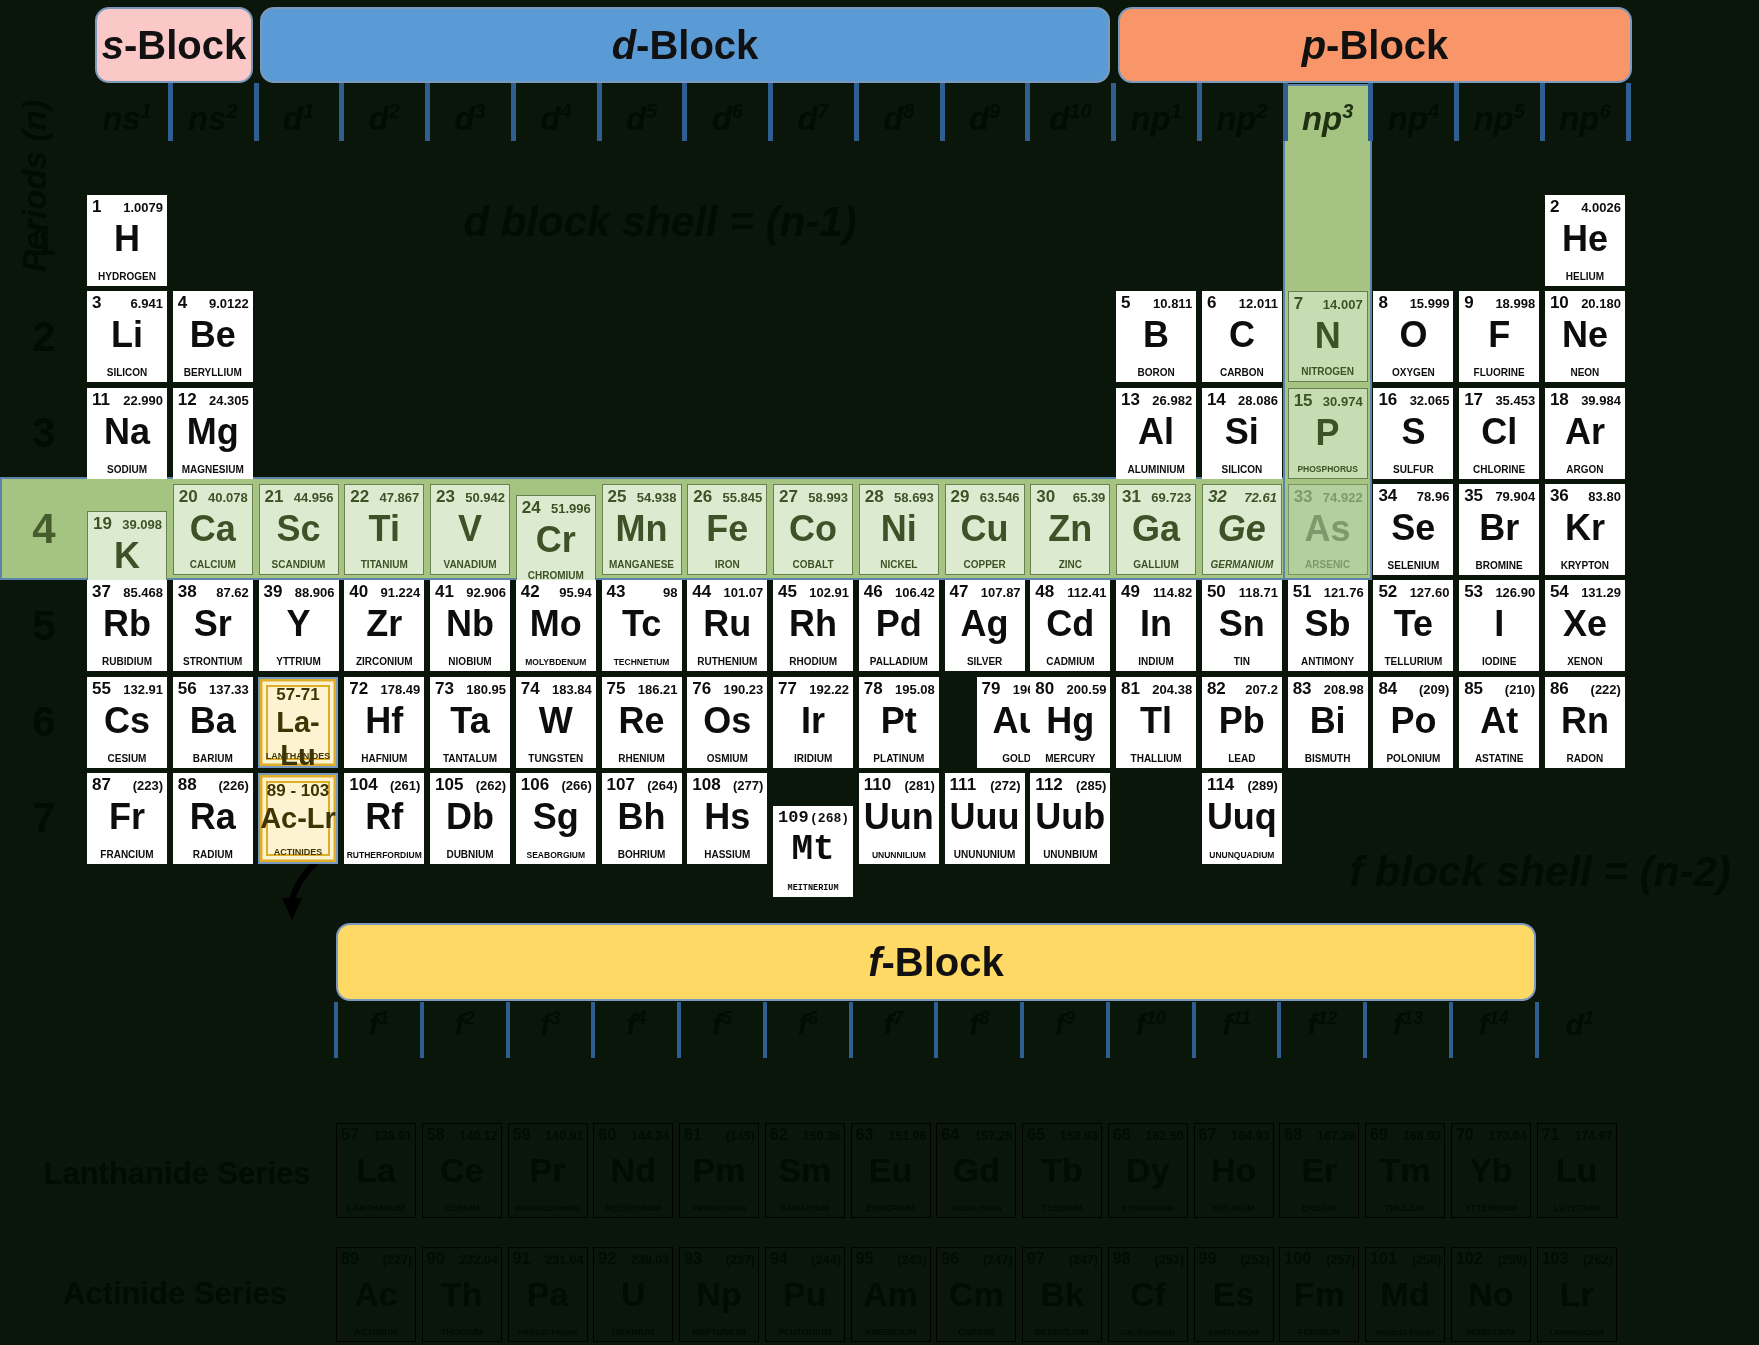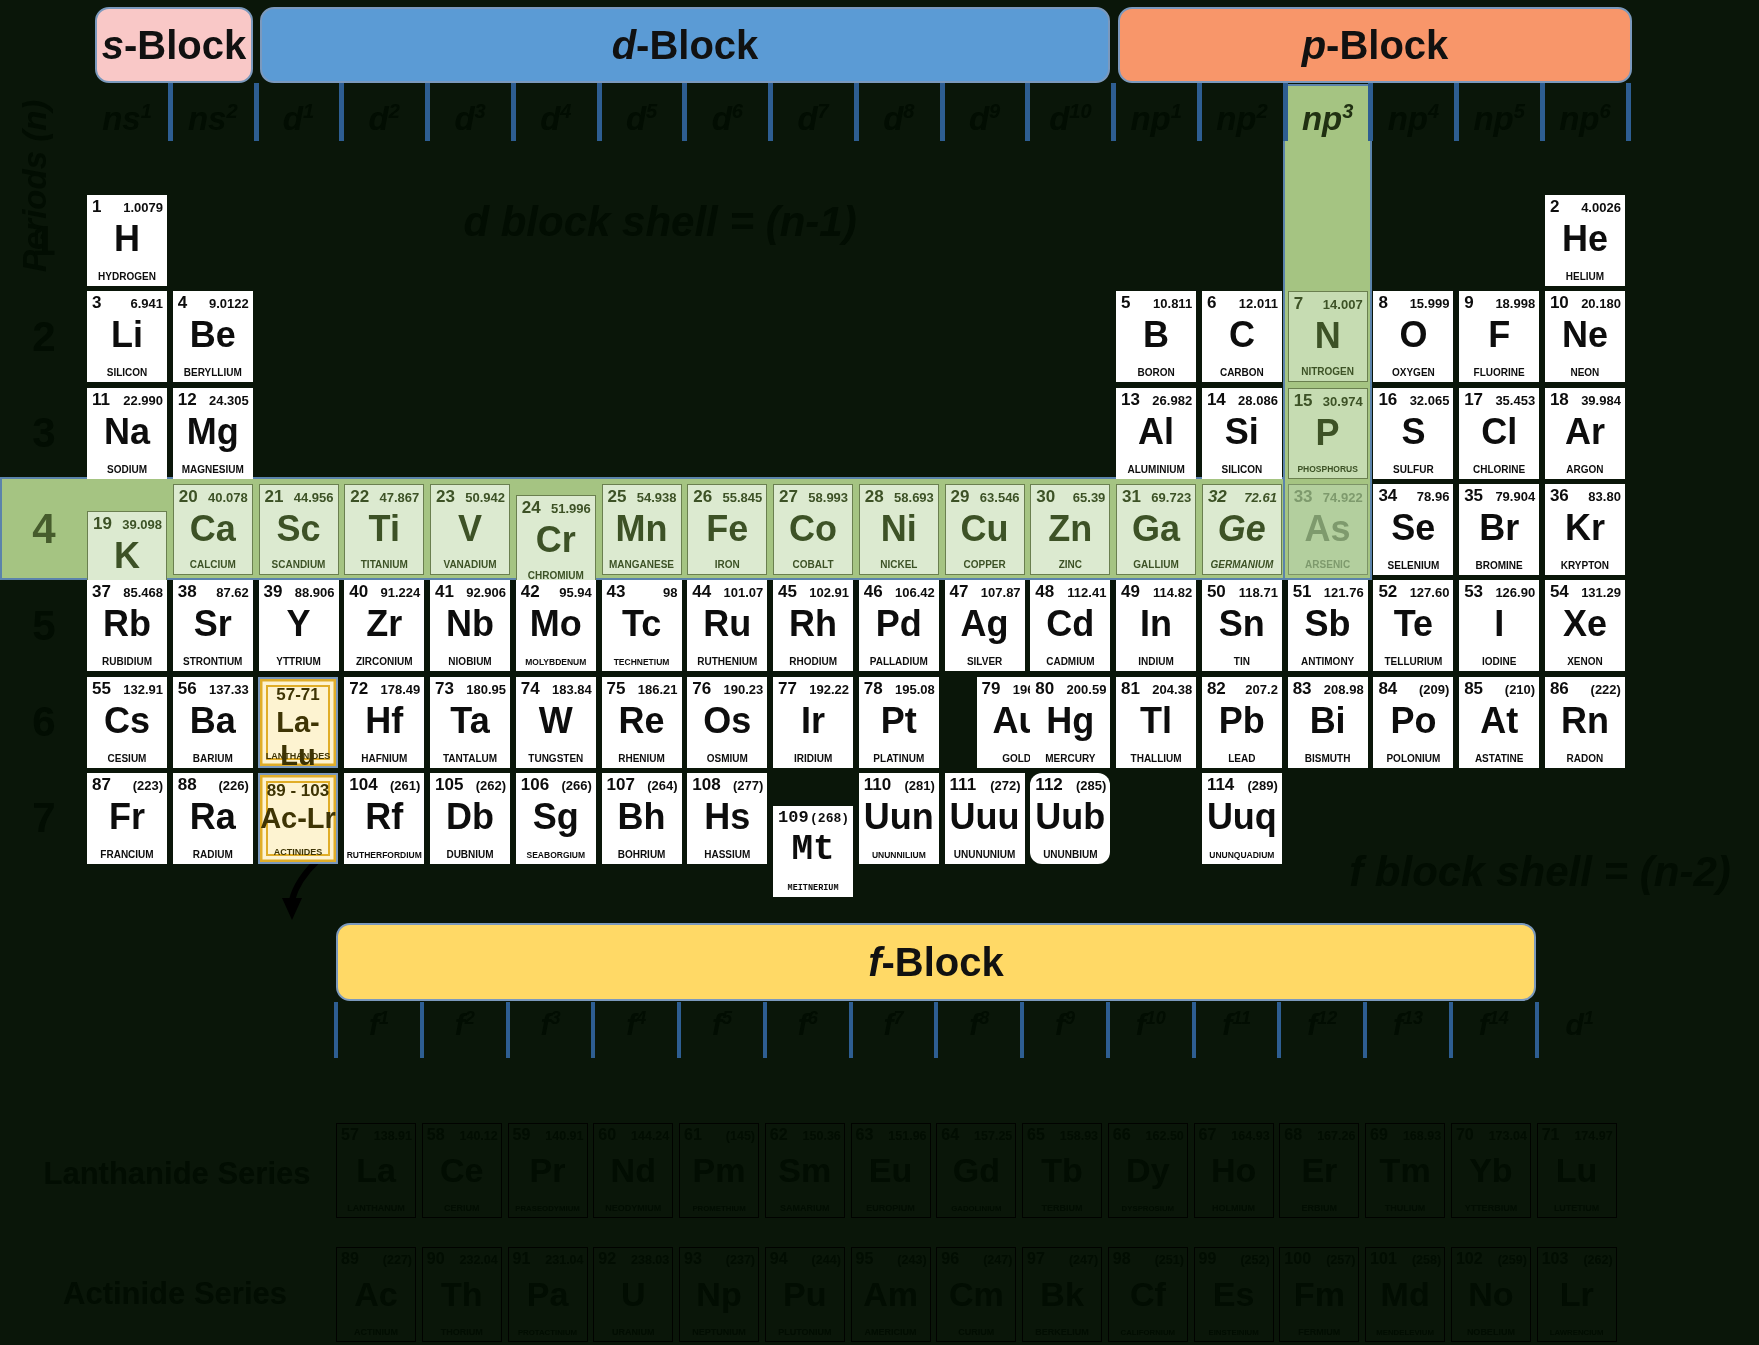--- a/index.html
+++ b/index.html
@@ -630,21 +630,21 @@
       <div class="mass">(281)</div>
       <div class="sym">Uun</div>
       <div class="name small">UNUNNILIUM</div>
     </div>
     <div class="cell" style="left: 944.6px; top: 772.8px;">
       <div class="num">111</div>
       <div class="mass">(272)</div>
       <div class="sym">Uuu</div>
       <div class="name">UNUNUNIUM</div>
     </div>
-    <div class="cell" style="left: 1030.36px; top: 772.8px; border-radius: 12px;">
+    <div class="cell" style="left: 1030.36px; top: 772.8px;">
       <div class="num">112</div>
       <div class="mass">(285)</div>
       <div class="sym">Uub</div>
       <div class="name">UNUNBIUM</div>
     </div>
     <div class="cell" style="left: 1201.88px; top: 772.8px;">
       <div class="num">114</div>
       <div class="mass">(289)</div>
       <div class="sym">Uuq</div>
       <div class="name small">UNUNQUADIUM</div>

